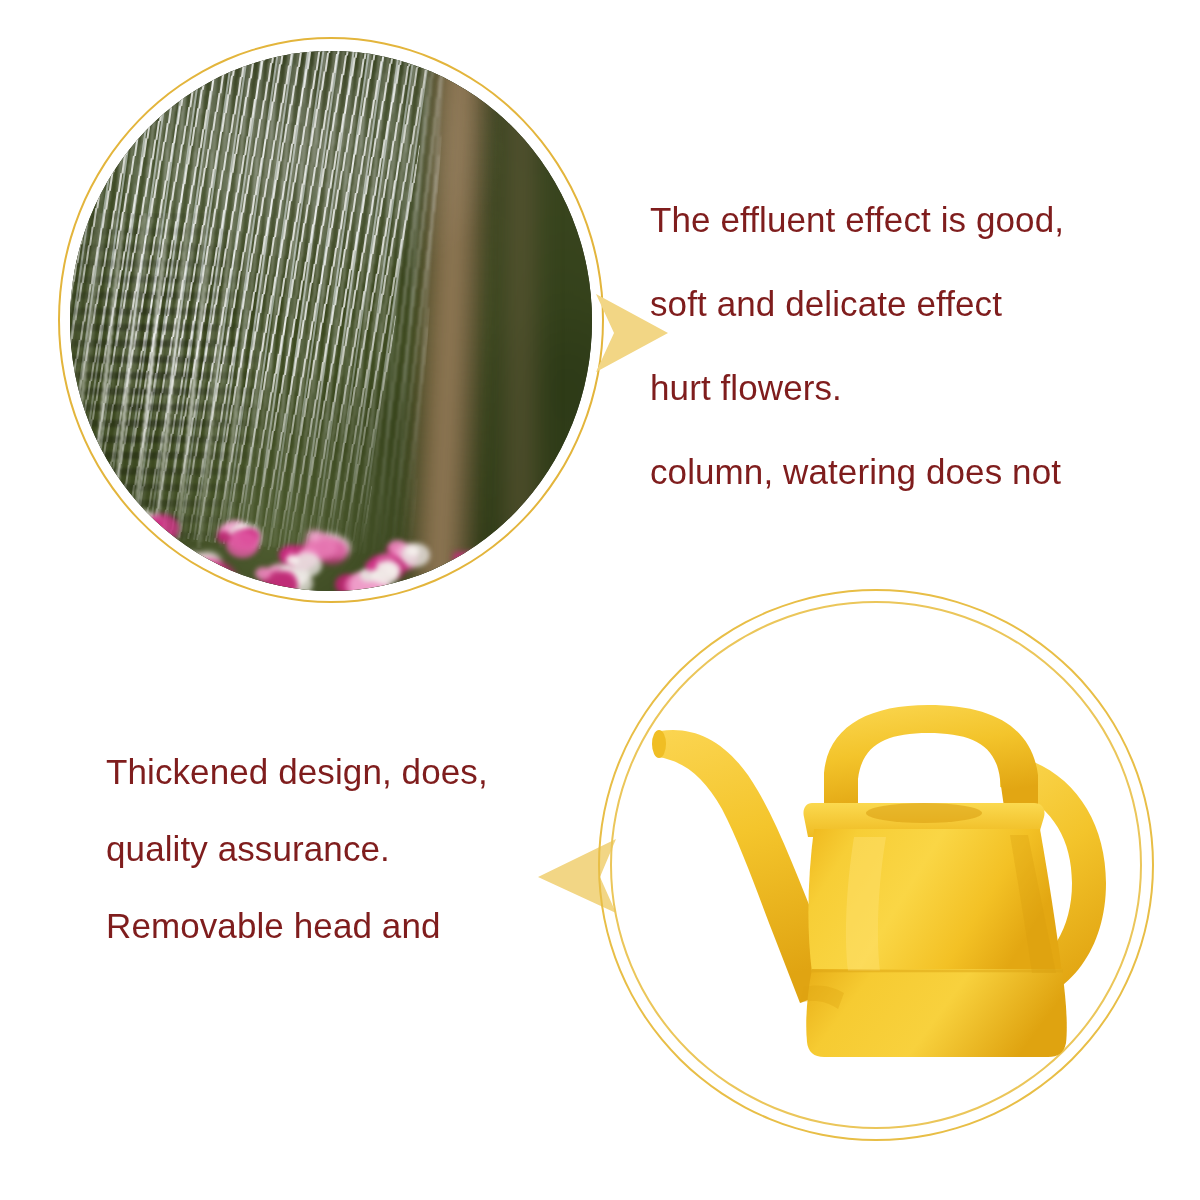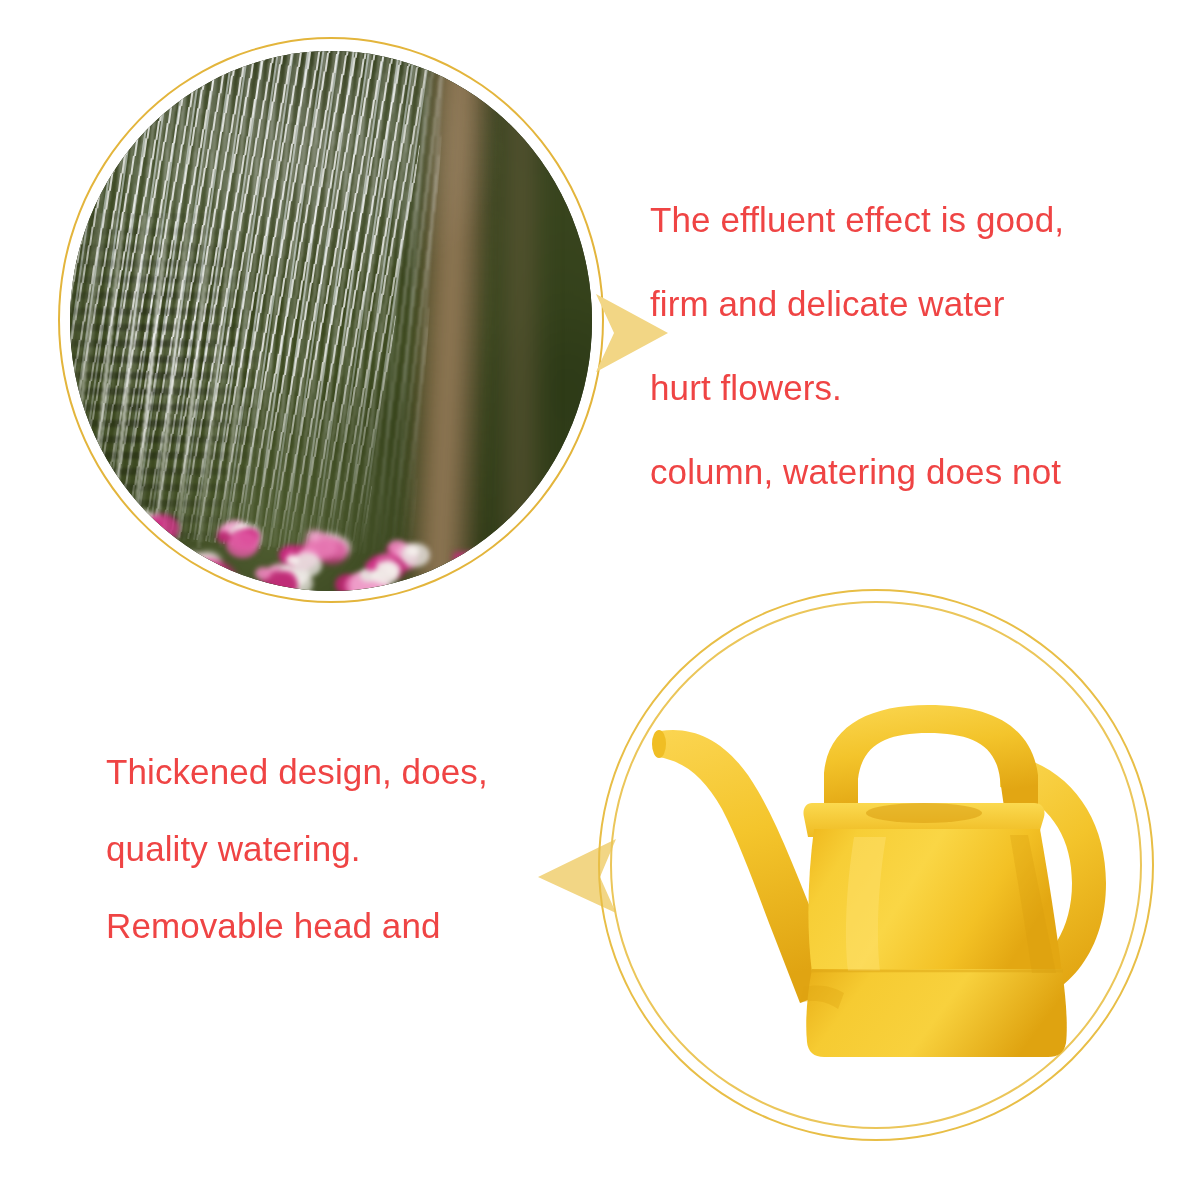--- a/index.html
+++ b/index.html
@@ -187,21 +187,21 @@
   }
 
   
   .arrow {
     position: absolute;
   }
 
   
   .copy {
     position: absolute;
-    color: #ef4444;
+    color: #7f1d1d;
     font-family: "Liberation Sans", sans-serif;
     font-weight: 400;
     letter-spacing: 0.1px;
   }
   #copy-top {
     left: 650px;
     top: 178px;
     width: 540px;
     font-size: 35px;
     line-height: 84px;
@@ -380,28 +380,28 @@
     </div>
     <div class="photo-ring"></div>
   </div>
 
   <svg class="arrow" style="left:592px; top:288px;" width="80" height="90" viewBox="0 0 80 90">
     <polygon points="4,6 76,45 4,84 22,45" fill="#F2D685"></polygon>
   </svg>
 
   <div class="copy" id="copy-top">
     <span class="line">The effluent effect is good,</span>
-    <span class="line">firm and delicate water</span>
+    <span class="line">soft and delicate effect</span>
     <span class="line">hurt flowers.</span>
     <span class="line">column, watering does not</span>
   </div>
 
   <div class="copy" id="copy-bottom">
     <span class="line">Thickened design, does,</span>
-    <span class="line">quality watering.</span>
+    <span class="line">quality assurance.</span>
     <span class="line">Removable head and</span>
   </div>
 
   <svg class="arrow" style="left:534px; top:833px;" width="86" height="86" viewBox="0 0 86 86">
     <polygon points="4,44 82,6 66,44 82,80" fill="#F2D685"></polygon>
   </svg>
 
   <div class="can-frame">
     <div class="ring-outer"></div>
     <div class="ring-inner"></div>

